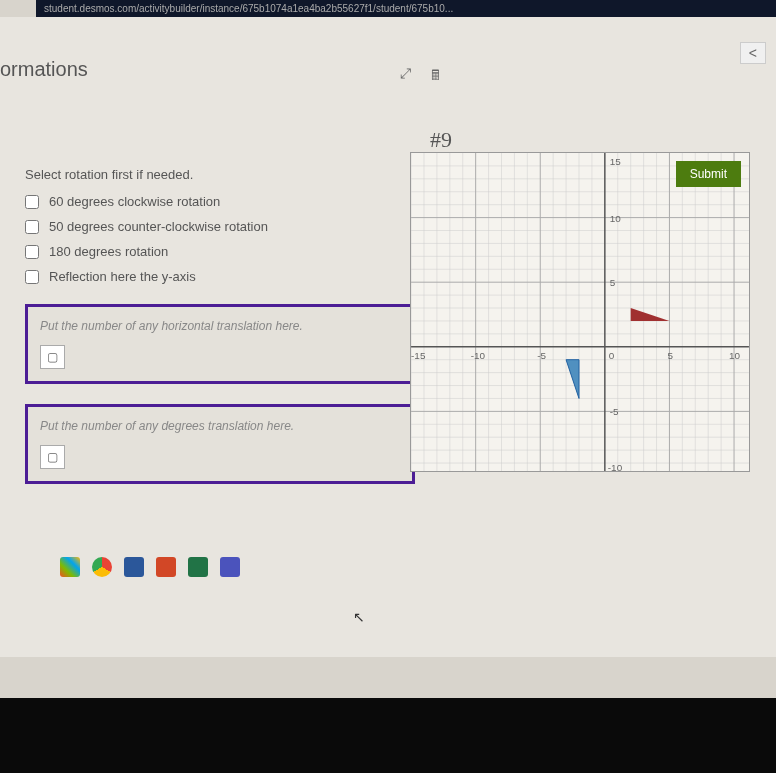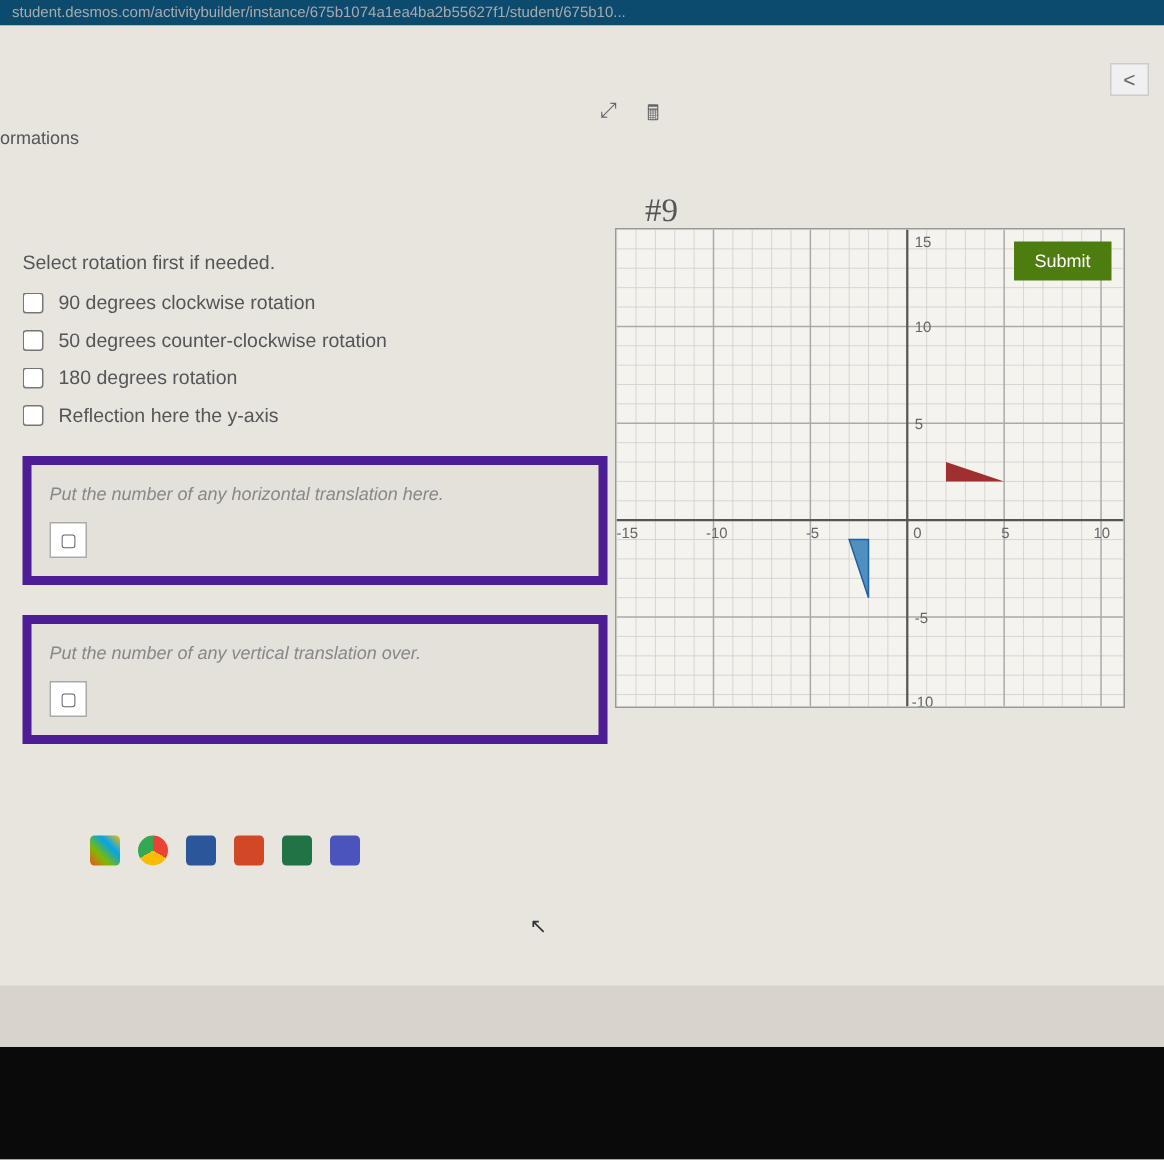--- a/index.html
+++ b/index.html
@@ -5,38 +5,39 @@
     * { box-sizing: border-box; margin: 0; padding: 0; }
     body {
       font-family: Arial, sans-serif;
       background: #d8d4cc;
       width: 776px;
       height: 773px;
       position: relative;
       overflow: hidden;
     }
     .url-bar {
-      background: #0c4a6e;
+      background: #0f172a;
       color: #aaa;
       font-size: 10px;
       padding: 3px 8px;
       white-space: nowrap;
       overflow: hidden;
+      margin-left: 36px;
     }
     .content-area {
       background: #e8e5df;
       height: 640px;
       position: relative;
       padding: 10px 0 0 0;
     }
     .page-title {
       position: absolute;
       left: 0;
-      top: 68px;
-      font-size: 12px;
+      top: 41px;
+      font-size: 20px;
       color: #555;
     }
     .top-icons {
       position: absolute;
       left: 400px;
       top: 48px;
       display: flex;
       gap: 20px;
     }
     .top-icons span { color: #666; font-size: 14px; }
@@ -45,21 +46,21 @@
       right: 10px;
       top: 25px;
       background: #f0f0f0;
       border: 1px solid #ccc;
       padding: 2px 8px;
       font-size: 14px;
       color: #666;
     }
     .left-panel {
       position: absolute;
-      left: 15px;
+      left: 25px;
       top: 150px;
       width: 390px;
     }
     .question-number {
       position: absolute;
       left: 430px;
       top: 110px;
       font-size: 22px;
       color: #555;
       font-family: Georgia, serif;
@@ -81,21 +82,21 @@
       margin-right: 10px;
       cursor: pointer;
     }
     .checkbox-row label {
       font-size: 13px;
       color: #555;
       cursor: pointer;
     }
     .input-section {
       margin-top: 20px;
-      border: 6px solid #4c1d95;
+      border: 3px solid #4c1d95;
       padding: 12px;
       background: #e4e1da;
     }
     .input-prompt {
       font-size: 12px;
       color: #888;
       font-style: italic;
       margin-bottom: 12px;
     }
     .math-input {
@@ -183,42 +184,42 @@
 
   <div class="back-btn">&lt;</div>
 
   <div class="question-number">#9</div>
 
   <div class="left-panel">
     <div class="instruction">Select rotation first if needed.</div>
 
     <div class="checkbox-row">
       <input type="checkbox" style="">
-      <label>90 degrees clockwise rotation</label>
+      <label>60 degrees clockwise rotation</label>
     </div>
     <div class="checkbox-row">
       <input type="checkbox" style="">
       <label>50 degrees counter-clockwise rotation</label>
     </div>
     <div class="checkbox-row">
       <input type="checkbox" style="">
       <label>180 degrees rotation</label>
     </div>
     <div class="checkbox-row">
       <input type="checkbox" style="">
       <label>Reflection here the y-axis</label>
     </div>
 
     <div class="input-section">
       <div class="input-prompt">Put the number of any horizontal translation here.</div>
       <span class="math-input">▢</span>
     </div>
 
     <div class="input-section">
-      <div class="input-prompt">Put the number of any vertical translation over.</div>
+      <div class="input-prompt">Put the number of any degrees translation here.</div>
       <span class="math-input">▢</span>
     </div>
   </div>
 
   <div class="graph-panel">
     <button class="submit-btn">Submit</button>
     <svg class="grid-svg" viewBox="0 0 340 320">
 
       <g>
         <line class="grid-line" x1="0" y1="0" x2="0" y2="320"></line>

